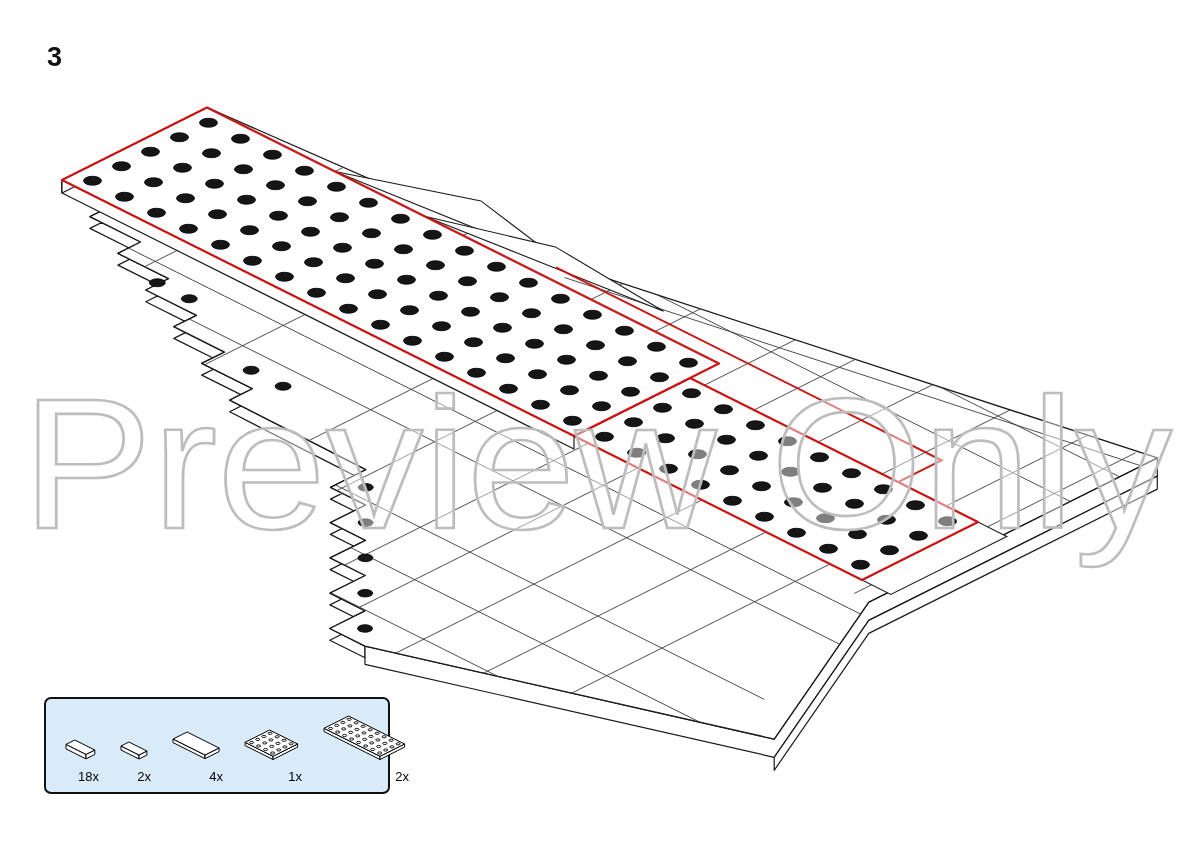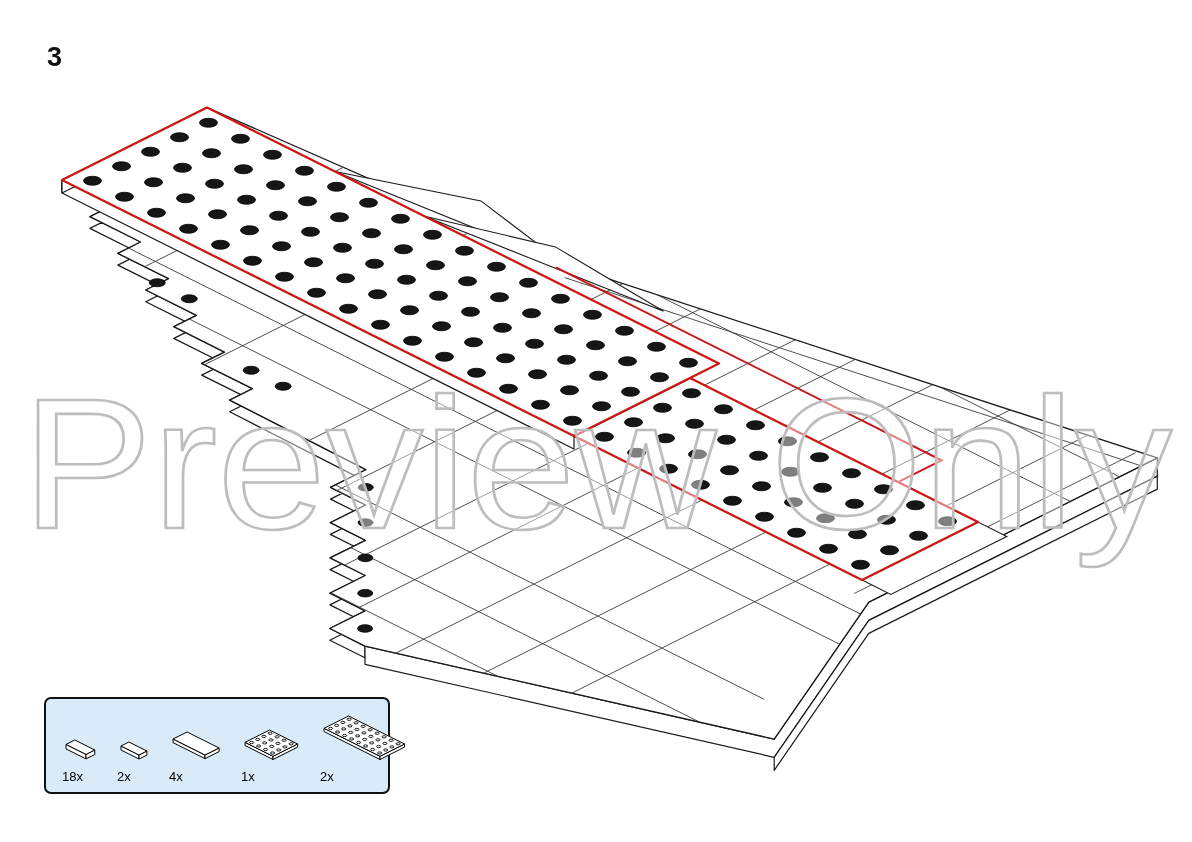--- a/index.html
+++ b/index.html
@@ -12,21 +12,21 @@
     position:absolute;left:47px;top:44px;
     font-size:27px;font-weight:bold;color:#111;line-height:1;
   }
   #diagram{position:absolute;left:0;top:0;}
   .parts-box{
     position:absolute;left:44px;top:697px;width:346px;height:97px;
     background:#d9ebf8;border:2px solid #111;border-radius:7px;
     display:flex;align-items:flex-end;gap:18px;
     padding:10px 16px 9px 16px;box-sizing:border-box;
   }
-  .part{display:flex;flex-direction:column;align-items:flex-start;justify-content:flex-end;}
+  .part{display:flex;flex-direction:column;align-items:flex-end;justify-content:flex-end;}
   .part-count{font-size:13px;color:#000;margin-top:3px;line-height:1;}
   .wm-text{
     font-family:"Liberation Sans",sans-serif;
     fill:#ffffff;fill-opacity:0.45;
     stroke:#bdbdbd;stroke-width:2.6px;
   }
 </style>
 </head>
 <body>
 

